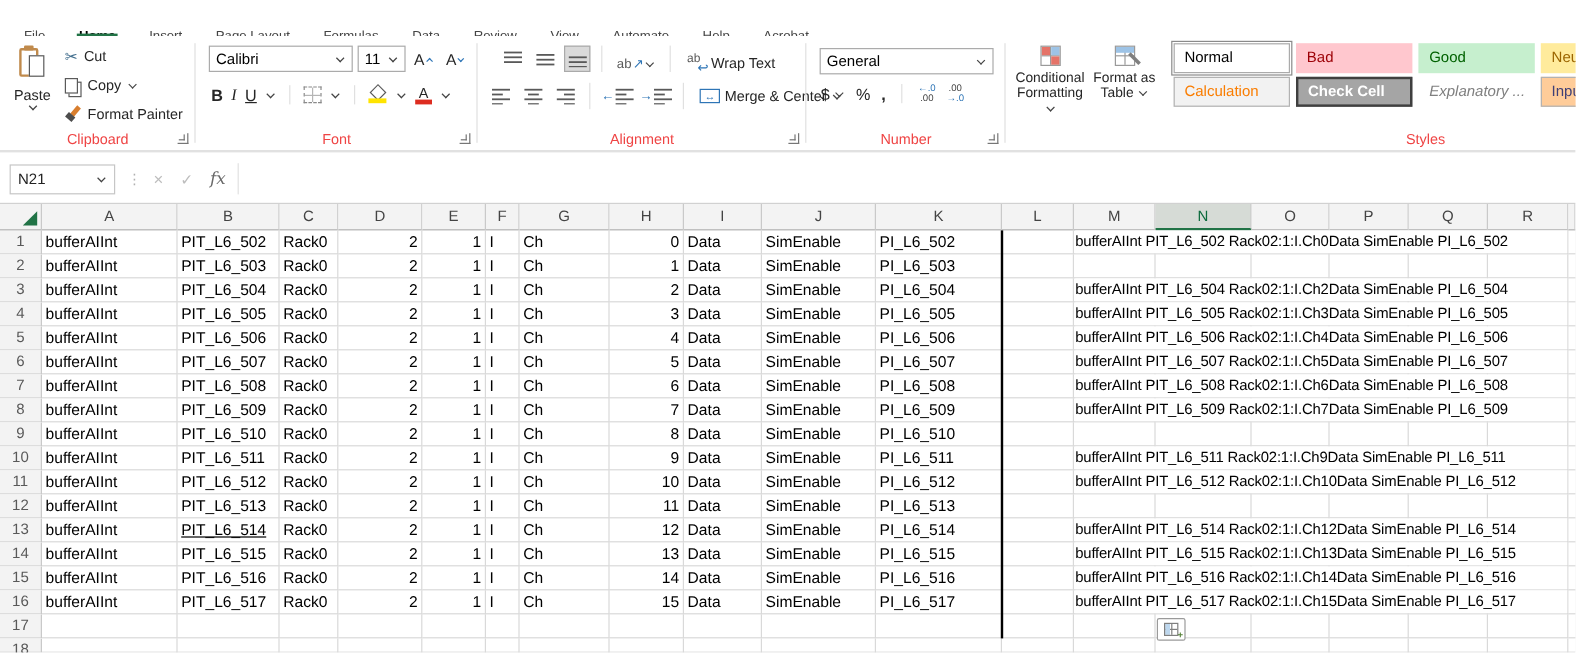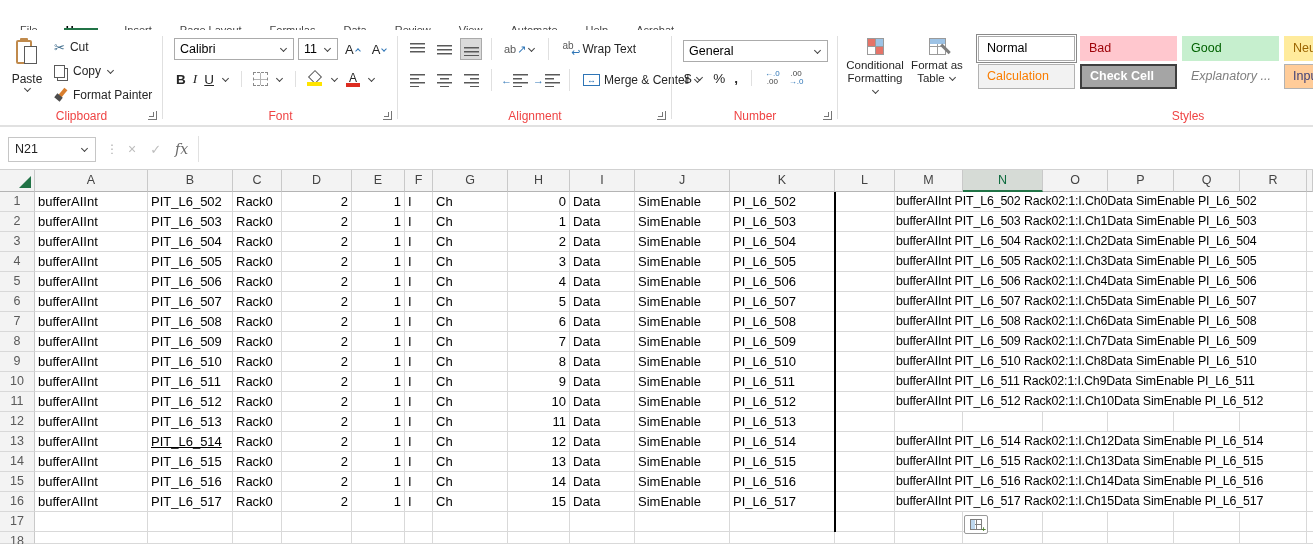--- a/index.html
+++ b/index.html
@@ -60,21 +60,21 @@
 .ic-border { width:15px; height:14px; border:1px dashed #8a8a8a;
   background: linear-gradient(#b5b5b5,#b5b5b5) center/100% 1px no-repeat,
               linear-gradient(#b5b5b5,#b5b5b5) center/1px 100% no-repeat; }
 .ic-fill { position:relative; width:16px; height:14px; }
 .ic-fill::before { content:''; position:absolute; left:3px; top:0; width:8px; height:8px; border:1.5px solid #5a5a5a; transform:rotate(45deg); background:#fff; }
 .ic-fill::after { content:''; position:absolute; left:0; bottom:0; width:15px; height:4px; background:#FFE400; }
 .ic-fontcolor { position:relative; width:14px; height:16px; font-size:12px; color:#262626; text-align:center; }
 .ic-fontcolor::after { content:''; position:absolute; left:0; bottom:0; width:14px; height:4px; background:#E03_c; background:#DD2C20; }
 
 
-.al-r1 { position:absolute; left:8px; top:8px; display:flex; align-items:center; gap:5px; }
+.al-r1 { position:absolute; left:18px; top:8px; display:flex; align-items:flex-end; gap:5px; }
 .al-r2 { position:absolute; left:8px; top:39px; display:flex; align-items:center; gap:5px; }
 .albtn { width:22px; height:22px; display:flex; align-items:center; justify-content:center; border:1px solid transparent; }
 .albtn.on { background:#dadada; border-color:#aaa; }
 .bars { width:15px; height:13px; background-repeat:no-repeat; }
 .bv-top    { background-image:linear-gradient(#595959,#595959),linear-gradient(#595959,#595959),linear-gradient(#595959,#595959);
              background-size:15px 1.5px,15px 1.5px,15px 1.5px; background-position:0 0,0 4px,0 8px; }
 .bv-mid    { background-image:linear-gradient(#595959,#595959),linear-gradient(#595959,#595959),linear-gradient(#595959,#595959);
              background-size:15px 1.5px,15px 1.5px,15px 1.5px; background-position:0 2px,0 6px,0 10px; }
 .bv-bot    { background-image:linear-gradient(#595959,#595959),linear-gradient(#595959,#595959),linear-gradient(#595959,#595959);
              background-size:15px 1.5px,15px 1.5px,15px 1.5px; background-position:0 4px,0 8px,0 12px; }
@@ -788,27 +788,25 @@
         <div class="gcell" style="width: 67px;"></div>
         <div class="gcell" style="width: 6px;"></div>
       </div>
     </div>
   <div class="kline"></div>
   <div class="popt">
       <span class="pg"></span>
       <span class="pp">+</span>
     </div>
 <div class="spill" style="top: 22px;">bufferAIInt PIT_L6_502 Rack02:1:I.Ch0Data SimEnable PI_L6_502</div>
-    <div class="spill" style="top: 42px;">bufferAIInt PIT_L6_503 Rack02:1:I.Ch1Data SimEnable PI_L6_503</div>
     <div class="spill" style="top: 62px;">bufferAIInt PIT_L6_504 Rack02:1:I.Ch2Data SimEnable PI_L6_504</div>
     <div class="spill" style="top: 82px;">bufferAIInt PIT_L6_505 Rack02:1:I.Ch3Data SimEnable PI_L6_505</div>
     <div class="spill" style="top: 102px;">bufferAIInt PIT_L6_506 Rack02:1:I.Ch4Data SimEnable PI_L6_506</div>
     <div class="spill" style="top: 122px;">bufferAIInt PIT_L6_507 Rack02:1:I.Ch5Data SimEnable PI_L6_507</div>
     <div class="spill" style="top: 142px;">bufferAIInt PIT_L6_508 Rack02:1:I.Ch6Data SimEnable PI_L6_508</div>
     <div class="spill" style="top: 162px;">bufferAIInt PIT_L6_509 Rack02:1:I.Ch7Data SimEnable PI_L6_509</div>
-    <div class="spill" style="top: 182px;">bufferAIInt PIT_L6_510 Rack02:1:I.Ch8Data SimEnable PI_L6_510</div>
     <div class="spill" style="top: 202px;">bufferAIInt PIT_L6_511 Rack02:1:I.Ch9Data SimEnable PI_L6_511</div>
     <div class="spill" style="top: 222px;">bufferAIInt PIT_L6_512 Rack02:1:I.Ch10Data SimEnable PI_L6_512</div>
     <div class="spill" style="top: 262px;">bufferAIInt PIT_L6_514 Rack02:1:I.Ch12Data SimEnable PI_L6_514</div>
     <div class="spill" style="top: 282px;">bufferAIInt PIT_L6_515 Rack02:1:I.Ch13Data SimEnable PI_L6_515</div>
     <div class="spill" style="top: 302px;">bufferAIInt PIT_L6_516 Rack02:1:I.Ch14Data SimEnable PI_L6_516</div>
     <div class="spill" style="top: 322px;">bufferAIInt PIT_L6_517 Rack02:1:I.Ch15Data SimEnable PI_L6_517</div>
   </div>
 
 </body></html>

